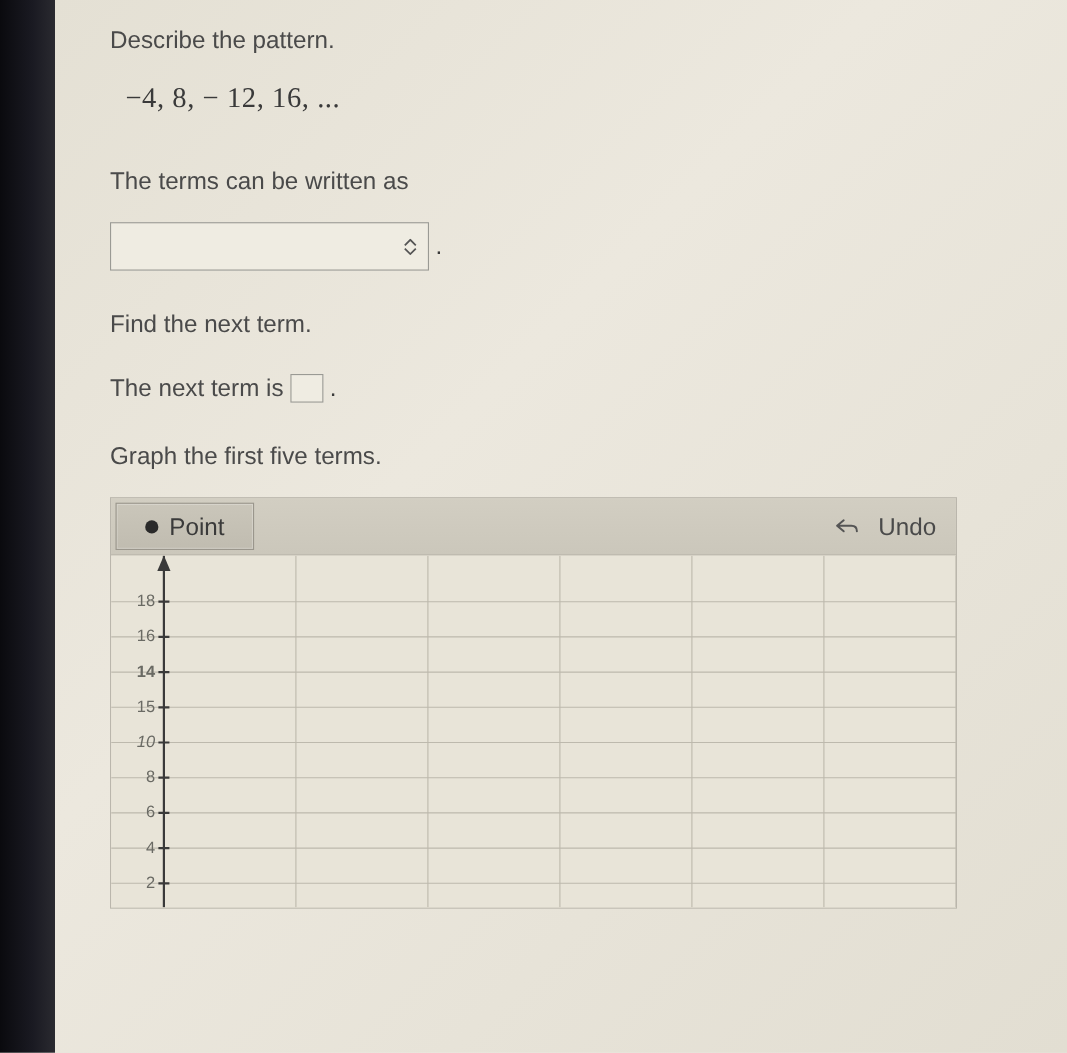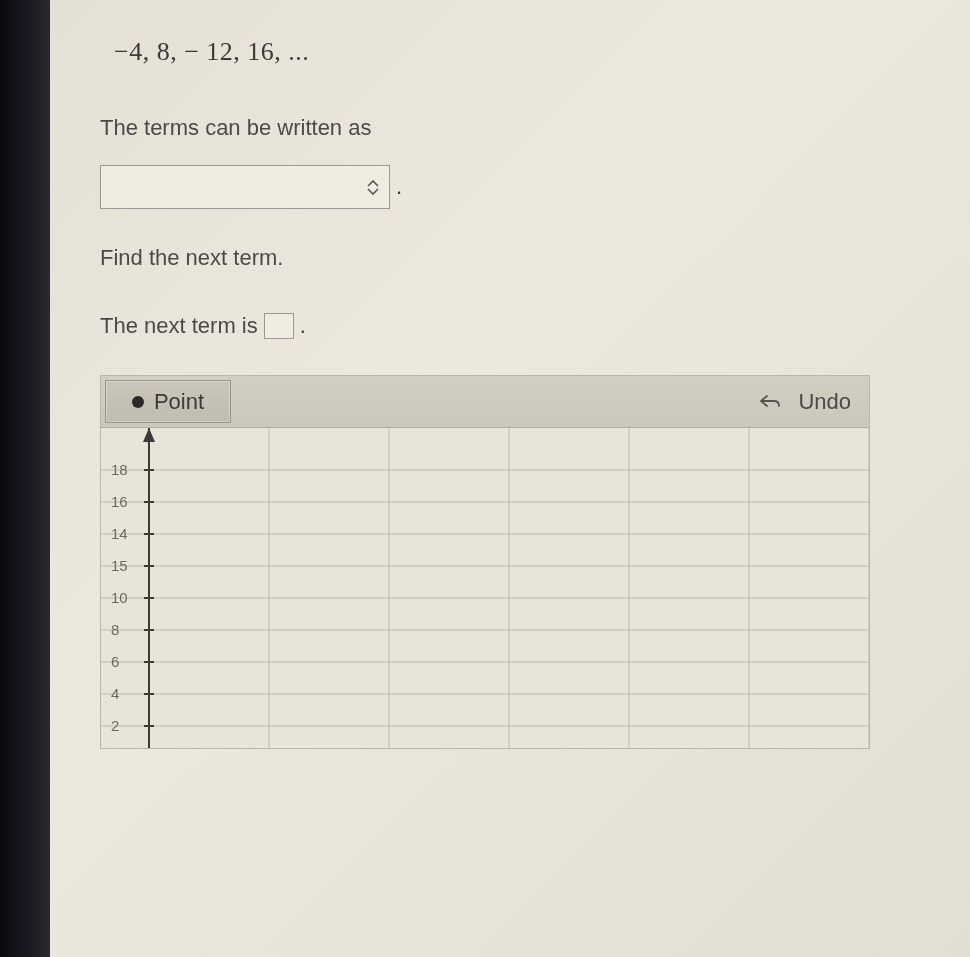--- a/index.html
+++ b/index.html
@@ -61,21 +61,21 @@
     flex-direction: column;
     align-items: center;
     gap: 1px;
     color: #555;
   }
   .chevrons svg { display: block; }
   .period { font-size: 22px; color: #3a3a3a; }
   .next-term-row {
     font-size: 22px;
     color: #4a4a4a;
-    margin: 42px 0 36px 0;
+    margin: 32px 0 36px 0;
     display: flex;
     align-items: flex-start;
     gap: 6px;
   }
   .small-input {
     width: 30px;
     height: 26px;
     border: 1px solid #9a9a94;
     background: #efece2;
     display: inline-block;
@@ -128,31 +128,32 @@
     background: #e8e4d8;
   }
   .graph-area svg {
     position: absolute;
     top: 0; left: 0;
   }
   .y-label {
     position: absolute;
     font-size: 15px;
     color: #6a6a64;
-    text-align: left;
+    text-align: right;
     width: 30px;
   }
 </style>
 </head>
 <body>
 
 <div class="edge-left"></div>
 
 <div class="page">
 
+  <p class="instr">Describe the pattern.</p>
 
   <p class="sequence">−4, 8, − 12, 16, ...</p>
 
   <p class="spaced-para">The terms can be written as</p>
 
   <div class="dropdown-row">
     <div class="dropdown">
       <span></span>
       <span class="chevrons">
         <svg width="12" height="7" viewBox="0 0 12 7">
@@ -167,20 +168,21 @@
   </div>
 
   <p class="spaced-para">Find the next term.</p>
 
   <div class="next-term-row">
     <span>The next term is</span>
     <span class="small-input"></span>
     <span class="period">.</span>
   </div>
 
+  <p class="spaced-para">Graph the first five terms.</p>
 
   <div class="graph-widget">
     <div class="toolbar">
       <div class="tool-point">
         <span class="dot"></span>
         <span>Point</span>
       </div>
       <div class="toolbar-spacer"></div>
       <div class="tool-btn">
         <svg width="22" height="16" viewBox="0 0 22 16">
@@ -216,23 +218,23 @@
           <line x1="43" y1="138" x2="53" y2="138" stroke="#3a3a3a" stroke-width="2"></line>
           <line x1="43" y1="170" x2="53" y2="170" stroke="#3a3a3a" stroke-width="2"></line>
           <line x1="43" y1="202" x2="53" y2="202" stroke="#3a3a3a" stroke-width="2"></line>
           <line x1="43" y1="234" x2="53" y2="234" stroke="#3a3a3a" stroke-width="2"></line>
           <line x1="43" y1="266" x2="53" y2="266" stroke="#3a3a3a" stroke-width="2"></line>
           <line x1="43" y1="298" x2="53" y2="298" stroke="#3a3a3a" stroke-width="2"></line>
         </svg>
       <div id="y-labels">
           <div class="y-label" style="left: 10px; top: 33px;">18</div>
           <div class="y-label" style="left: 10px; top: 65px;">16</div>
-          <div class="y-label" style="left: 10px; top: 97px;">14</div>
+          <div class="y-label" style="left: 10px; top: 97px; font-weight: bold;">14</div>
           <div class="y-label" style="left: 10px; top: 129px;">15</div>
-          <div class="y-label" style="left: 10px; top: 161px;">10</div>
+          <div class="y-label" style="left: 10px; top: 161px; font-style: italic;">10</div>
           <div class="y-label" style="left: 10px; top: 193px;">8</div>
           <div class="y-label" style="left: 10px; top: 225px;">6</div>
           <div class="y-label" style="left: 10px; top: 257px;">4</div>
           <div class="y-label" style="left: 10px; top: 289px;">2</div>
         </div>
     </div>
   </div>
 
 </div>
 

